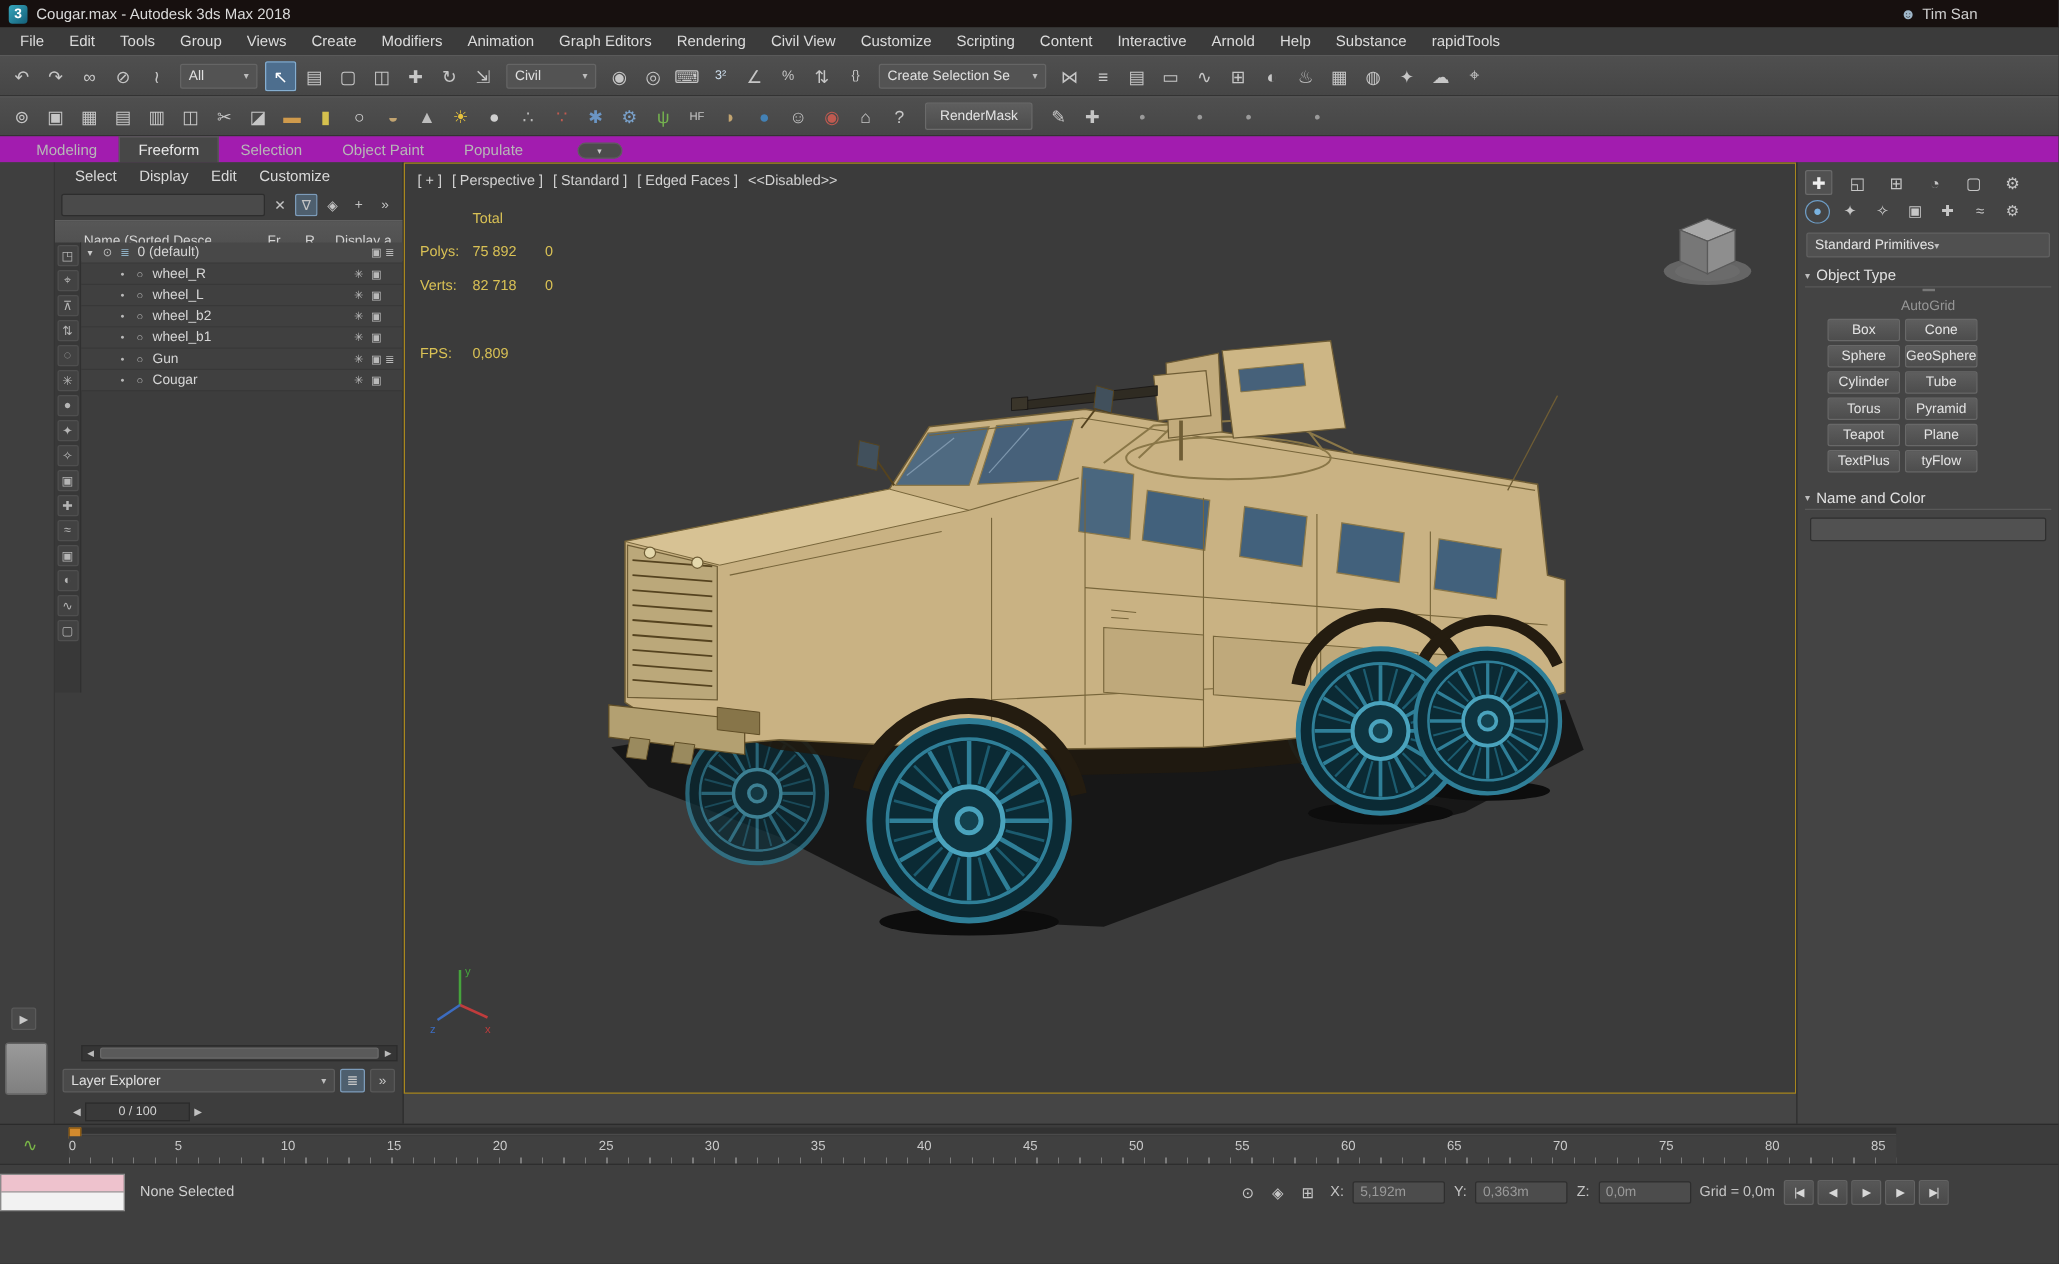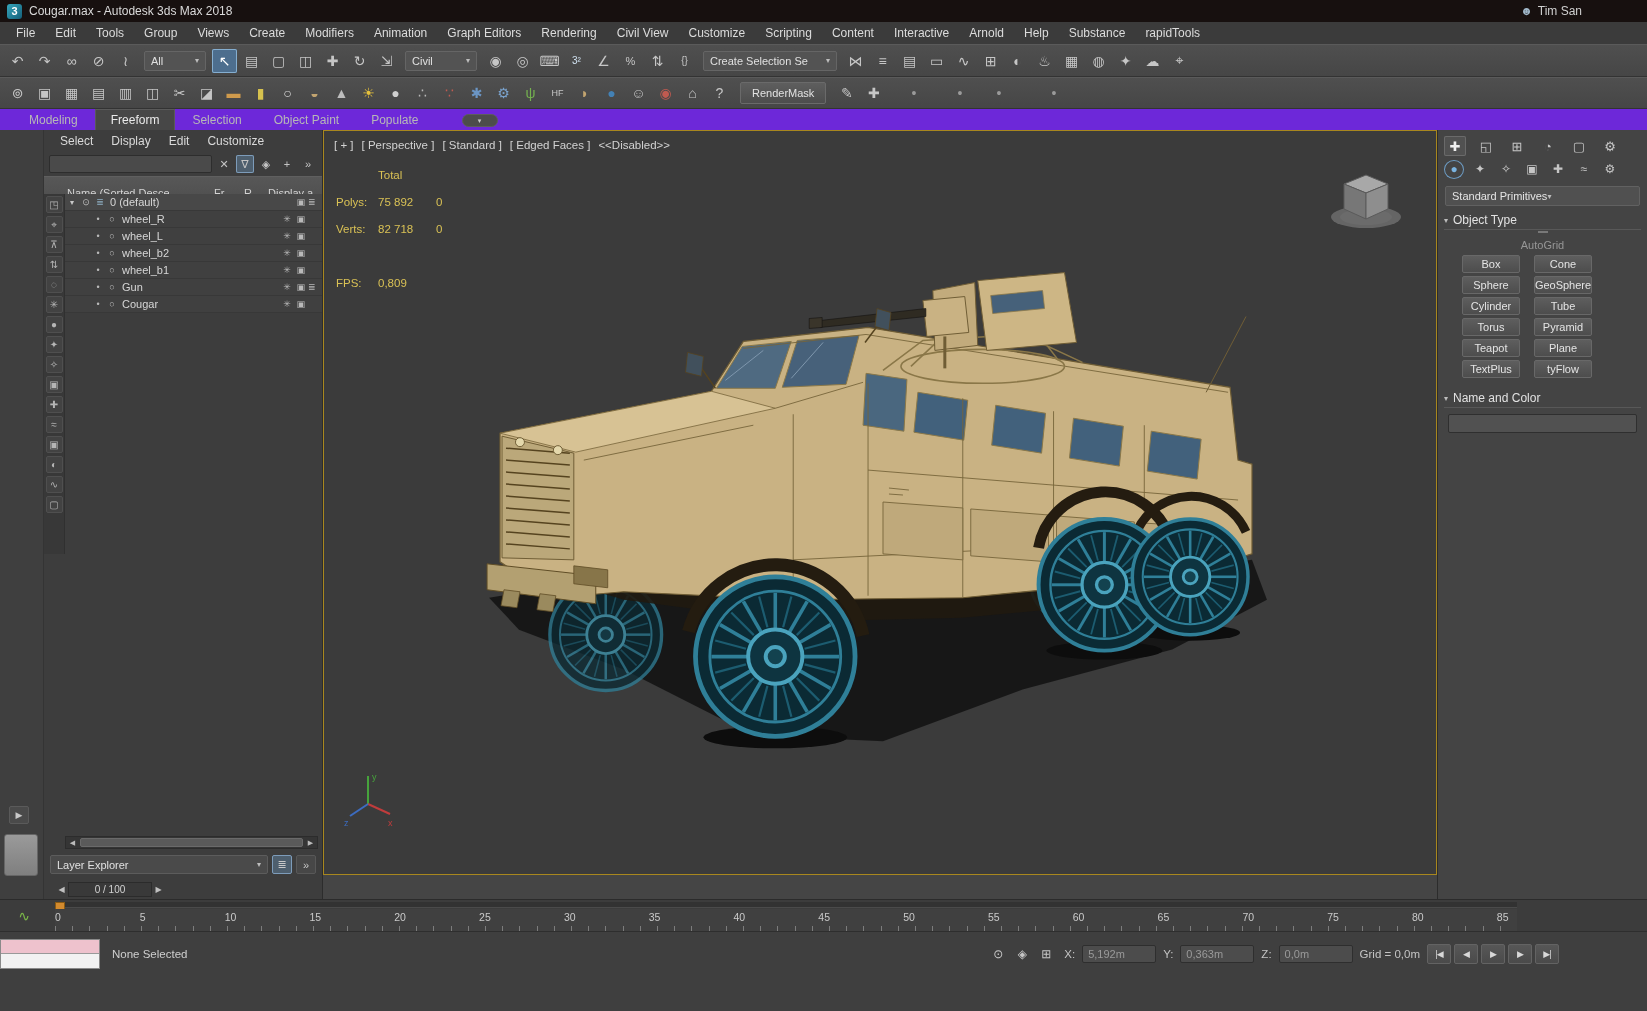--- a/index.html
+++ b/index.html
@@ -35,21 +35,21 @@
   .tbi.sm { width:22px; height:20px; font-size:12px; }
   .tb-dd { height:20px; background:#535353; border:1px solid #656565; border-radius:2px;
     display:flex; align-items:center; justify-content:space-between; gap:4px;
     padding:0 6px; font-size:11px; color:#e0e0e0; margin:0 4px; flex:0 0 auto; }
   .dd-ar { font-size:8px; color:#bdbdbd; }
   .tb-btn { height:22px; padding:0 11px; background:linear-gradient(#5e5e5e,#4d4d4d);
     border:1px solid #6a6a6a; border-radius:2px; font-size:11px; color:#e2e2e2;
     display:flex; align-items:center; margin:0 6px; }
   
   .ribbon { position:absolute; top:109px; left:0; width:100%; height:21px;
-    background:#6d28d9; display:flex; align-items:flex-end; padding:0 14px; gap:2px; }
+    background:#a21caf; display:flex; align-items:flex-end; padding:0 14px; gap:2px; }
   .rtab { padding:3px 15px; font-size:12px; color:#b7b7b7; }
   .rpill { width:36px; height:13px; margin:0 0 3px 26px; background:#4c4c4c;
     border:1px solid #5d5d5d; border-radius:7px; display:flex; align-items:center;
     justify-content:center; font-size:7px; color:#c9c9c9; }
   
   .main { position:absolute; top:130px; left:0; width:100%; height:769px; background:#454545; }
   .leftedge { position:absolute; left:0; top:0; width:44px; height:100%;
     background:#3f3f3f; border-right:1px solid #343434; }
   .lp-expand { position:absolute; left:9px; top:676px; width:20px; height:18px;
     background:#4a4a4a; border:1px solid #5a5a5a; border-radius:2px; font-size:9px;
@@ -127,21 +127,21 @@
   .cp-cats .tbi { width:20px; height:19px; font-size:12px; }
   .cp-combo { margin:6px 7px 2px; height:20px; background:#505050; border:1px solid #616161;
     border-radius:2px; display:flex; align-items:center; 
     padding:0 6px; font-size:11px; color:#e4e4e4; }
   .cp-roll { margin:7px 6px 2px; height:17px; display:flex; align-items:center; gap:5px;
     font-size:12px; color:#e2e2e2; border-bottom:1px solid #585858; padding-bottom:2px; }
   .cp-roll .ra { font-size:8px; color:#bdbdbd; }
   .cp-autogrid { display:flex; align-items:center; justify-content:center; gap:6px;
     height:18px; font-size:11px; color:#979797;flex-direction:column; }
   .cb { width:10px; height:10px; background:#3c3c3c; border:1px solid #787878; }
-  .cp-grid { display:grid; grid-template-columns:58px 58px; gap:3px 14px; padding:5px 0 6px 24px; }
+  .cp-grid { display:grid; grid-template-columns:58px 58px; gap:3px 4px; padding:5px 0 6px 24px; }
   .cp-btn { height:18px; background:linear-gradient(#5e5e5e,#4d4d4d); border:1px solid #686868;
     border-radius:2px; color:#e4e4e4; font-size:11px; font-family:"Liberation Sans",sans-serif;
     display:flex; align-items:center; justify-content:center; white-space:nowrap;
     overflow:hidden; padding:0 2px; }
   .cp-name-field { margin:6px 10px 0; height:19px; background:#515151;
     border:1px solid #2f2f2f; border-radius:2px; }
   
   .timebar { position:absolute; top:899px; left:0; width:100%; height:32px;
     background:#3c3c3c; border-top:1px solid #2b2b2b; }
   .mini-curve { position:absolute; left:12px; top:6px; width:24px; height:20px;

